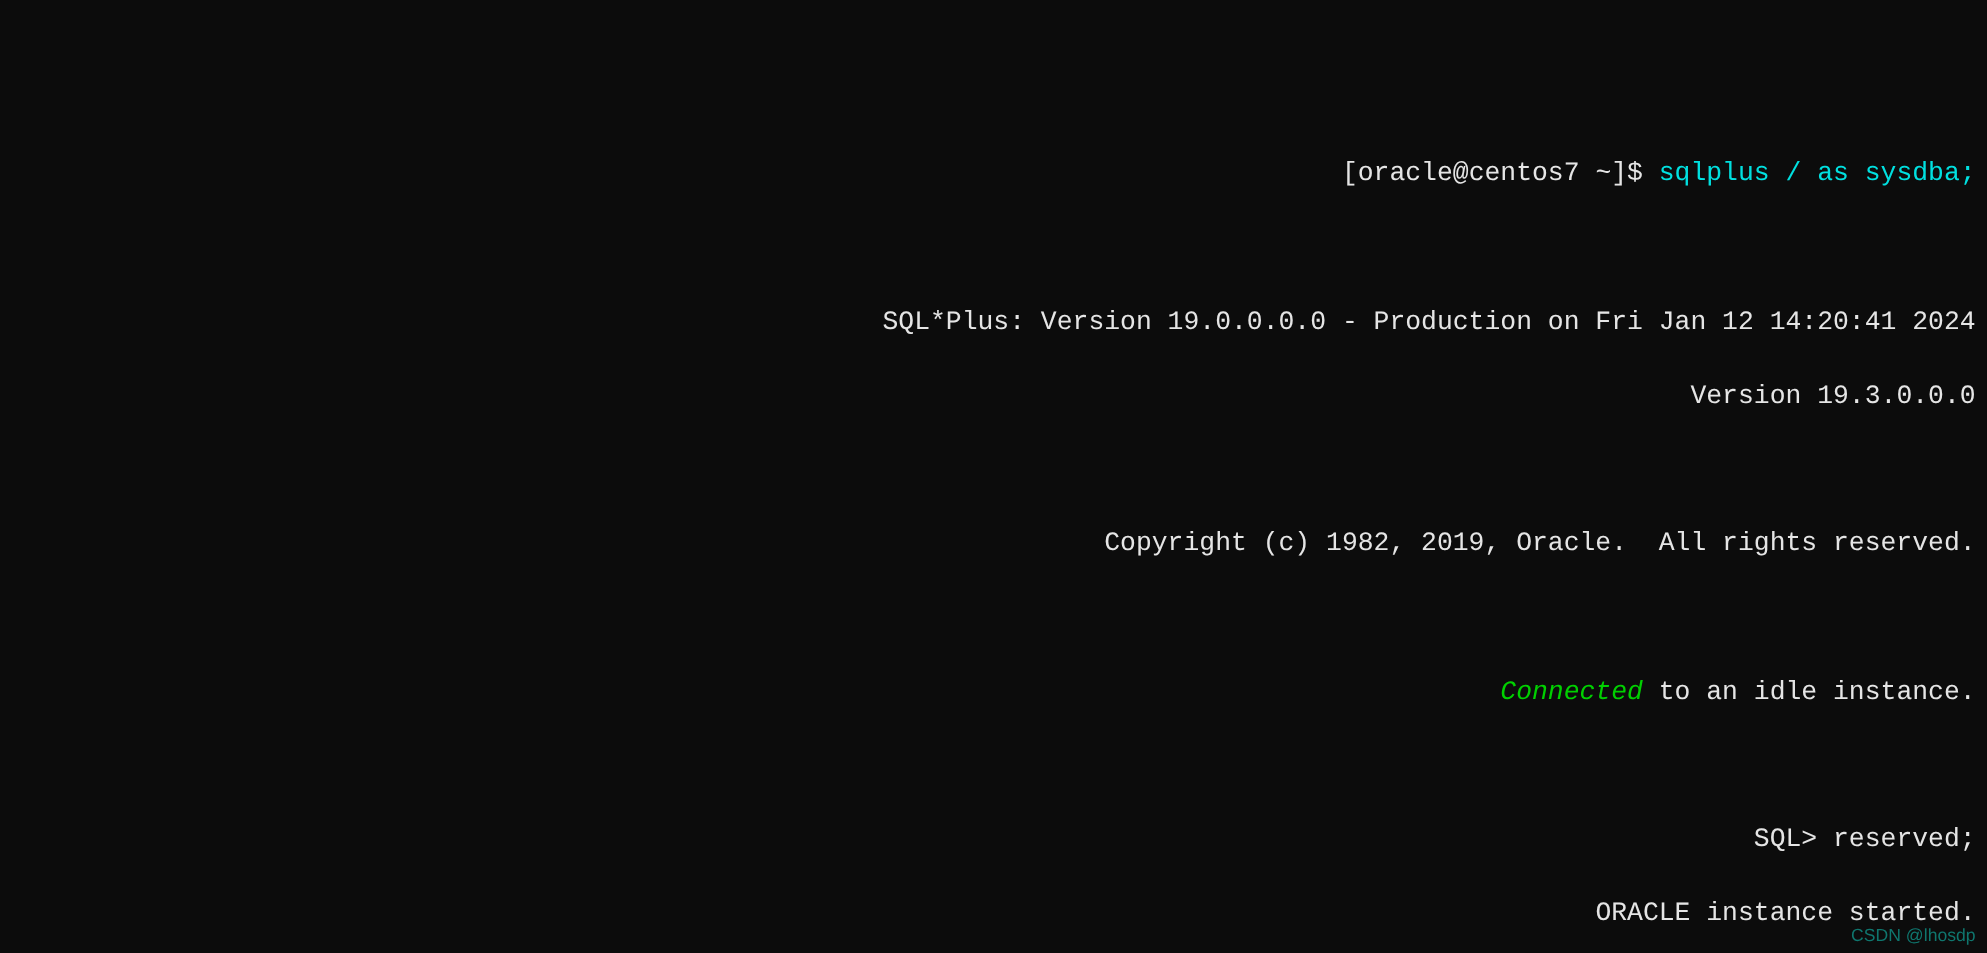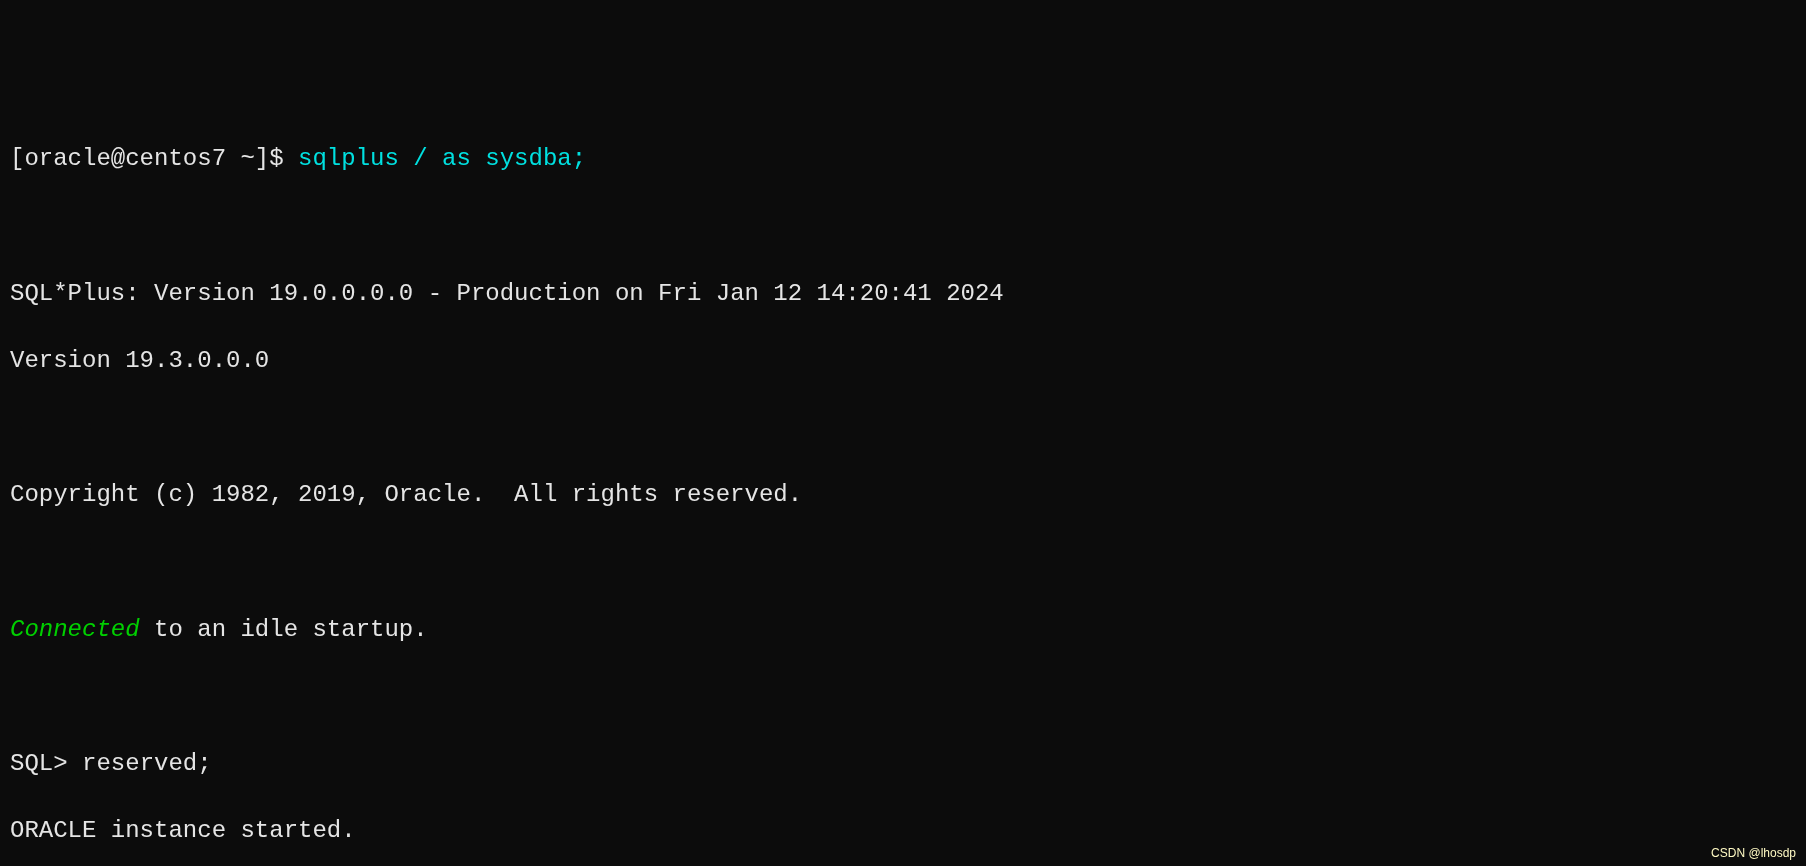--- a/index.html
+++ b/index.html
@@ -1,18 +1,19 @@
 <!DOCTYPE html>
 <html><head>
   <meta charset="utf-8">
   <style>
     * {
       margin: 0;
       padding: 0;
       box-sizing: border-box;
+      text-align: right;
     }
     body {
       background-color: #0c0c0c;
       color: #e5e5e5;
       font-family: 'Consolas', 'Courier New', monospace;
       font-size: 24px;
       line-height: 1.4;
       padding: 8px 10px;
       white-space: pre;
       width: 1806px;
@@ -20,40 +21,40 @@
       overflow: hidden;
       position: relative;
     }
     .cyan { color: #00e0e0; }
     .magenta { color: #e5e5e5; }
     .green { color: #00d000; font-style: italic; }
     .watermark {
       position: absolute;
       bottom: 4px;
       right: 10px;
-      font-size: 12px;
-      color: #fef9c3;
+      font-size: 16px;
+      color: #0f766e;
       font-family: Arial, sans-serif;
       white-space: nowrap;
     }
     .line { display: block; }
   </style>
 </head>
 <body>
 
 
 
 <div class="line"><span>[oracle@centos7 ~]$ </span><span class="cyan">sqlplus / as sysdba;</span></div>
 <div class="line"> </div>
 <div class="line"><span>SQL*Plus: Version </span><span class="magenta">19.0.0.0</span><span>.0 - Production on Fri Jan 12 14:20:41 2024</span></div>
 <div class="line"><span>Version </span><span class="magenta">19.3.0.0</span><span>.0</span></div>
 <div class="line"> </div>
 <div class="line">Copyright (c) 1982, 2019, Oracle.  All rights reserved.</div>
 <div class="line"> </div>
-<div class="line"><span class="green">Connected</span><span> to an idle startup.</span></div>
+<div class="line"><span class="green">Connected</span><span> to an idle instance.</span></div>
 <div class="line"> </div>
 <div class="line"><span>SQL&gt; </span><span>reserved;</span></div>
 <div class="line">ORACLE instance started.</div>
 
 
 
 
 
 
 

